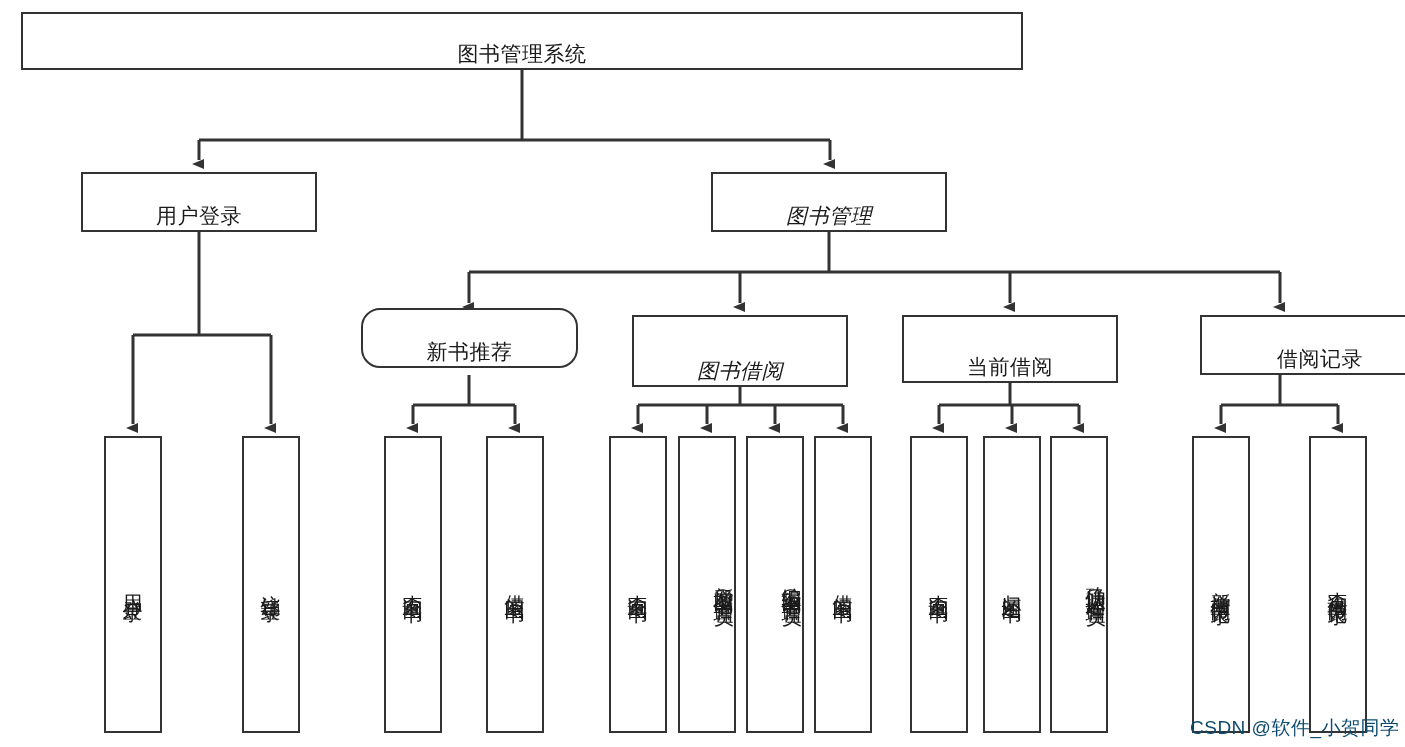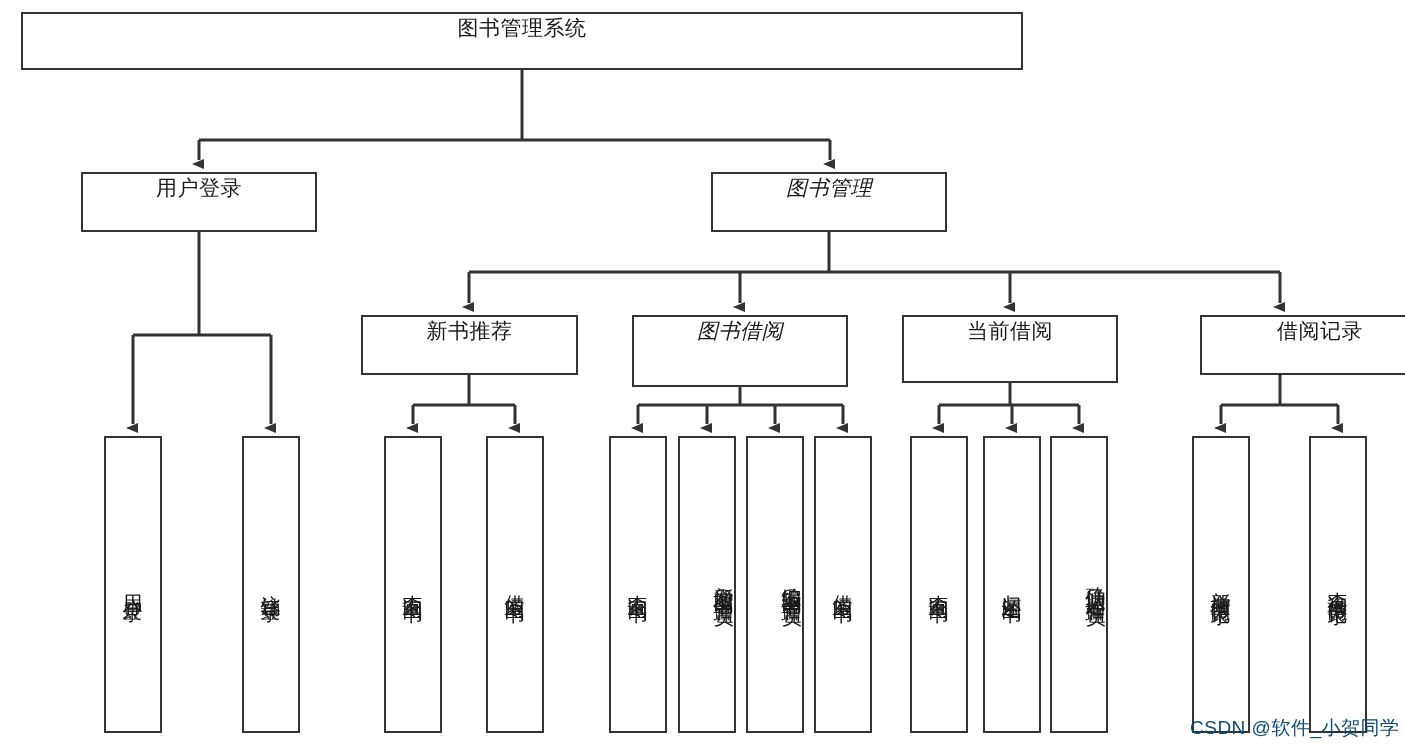--- a/index.html
+++ b/index.html
@@ -16,21 +16,21 @@
     height: 747px;
     background: #ffffff;
     overflow: hidden;
   }
   .node {
     position: absolute;
     box-sizing: border-box;
     border: 2px solid #333333;
     background: #ffffff;
     display: flex;
-    align-items: flex-start;
+    align-items: flex-end;
     justify-content: center;
     color: #1a1a1a;
   }
   .node.h {
     font-size: 21px;
     letter-spacing: 0.5px;
   }
   .node.v {
     font-size: 20px;
     writing-mode: vertical-rl;
@@ -120,21 +120,21 @@
     <span>图书管理系统</span>
   </div>
 
   <div class="node h" style="left:81px; top:172px; width:236px; height:60px;">
     <span>用户登录</span>
   </div>
   <div class="node h" style="left:711px; top:172px; width:236px; height:60px;font-style:italic;">
     <span>图书管理</span>
   </div>
 
-  <div class="node h" style="left:361px; top:315px; width:217px; height:60px;">
+  <div class="node h" style="left:361px; top:308px; width:217px; height:60px;border-radius:19px;">
     <span>新书推荐</span>
   </div>
   <div class="node h" style="left:632px; top:315px; width:216px; height:72px;font-style:italic;">
     <span>图书借阅</span>
   </div>
   <div class="node h" style="left:902px; top:315px; width:216px; height:68px;">
     <span>当前借阅</span>
   </div>
   <div class="node h" style="left:1200px; top:315px; width:240px; height:60px;">
     <span>借阅记录</span>

